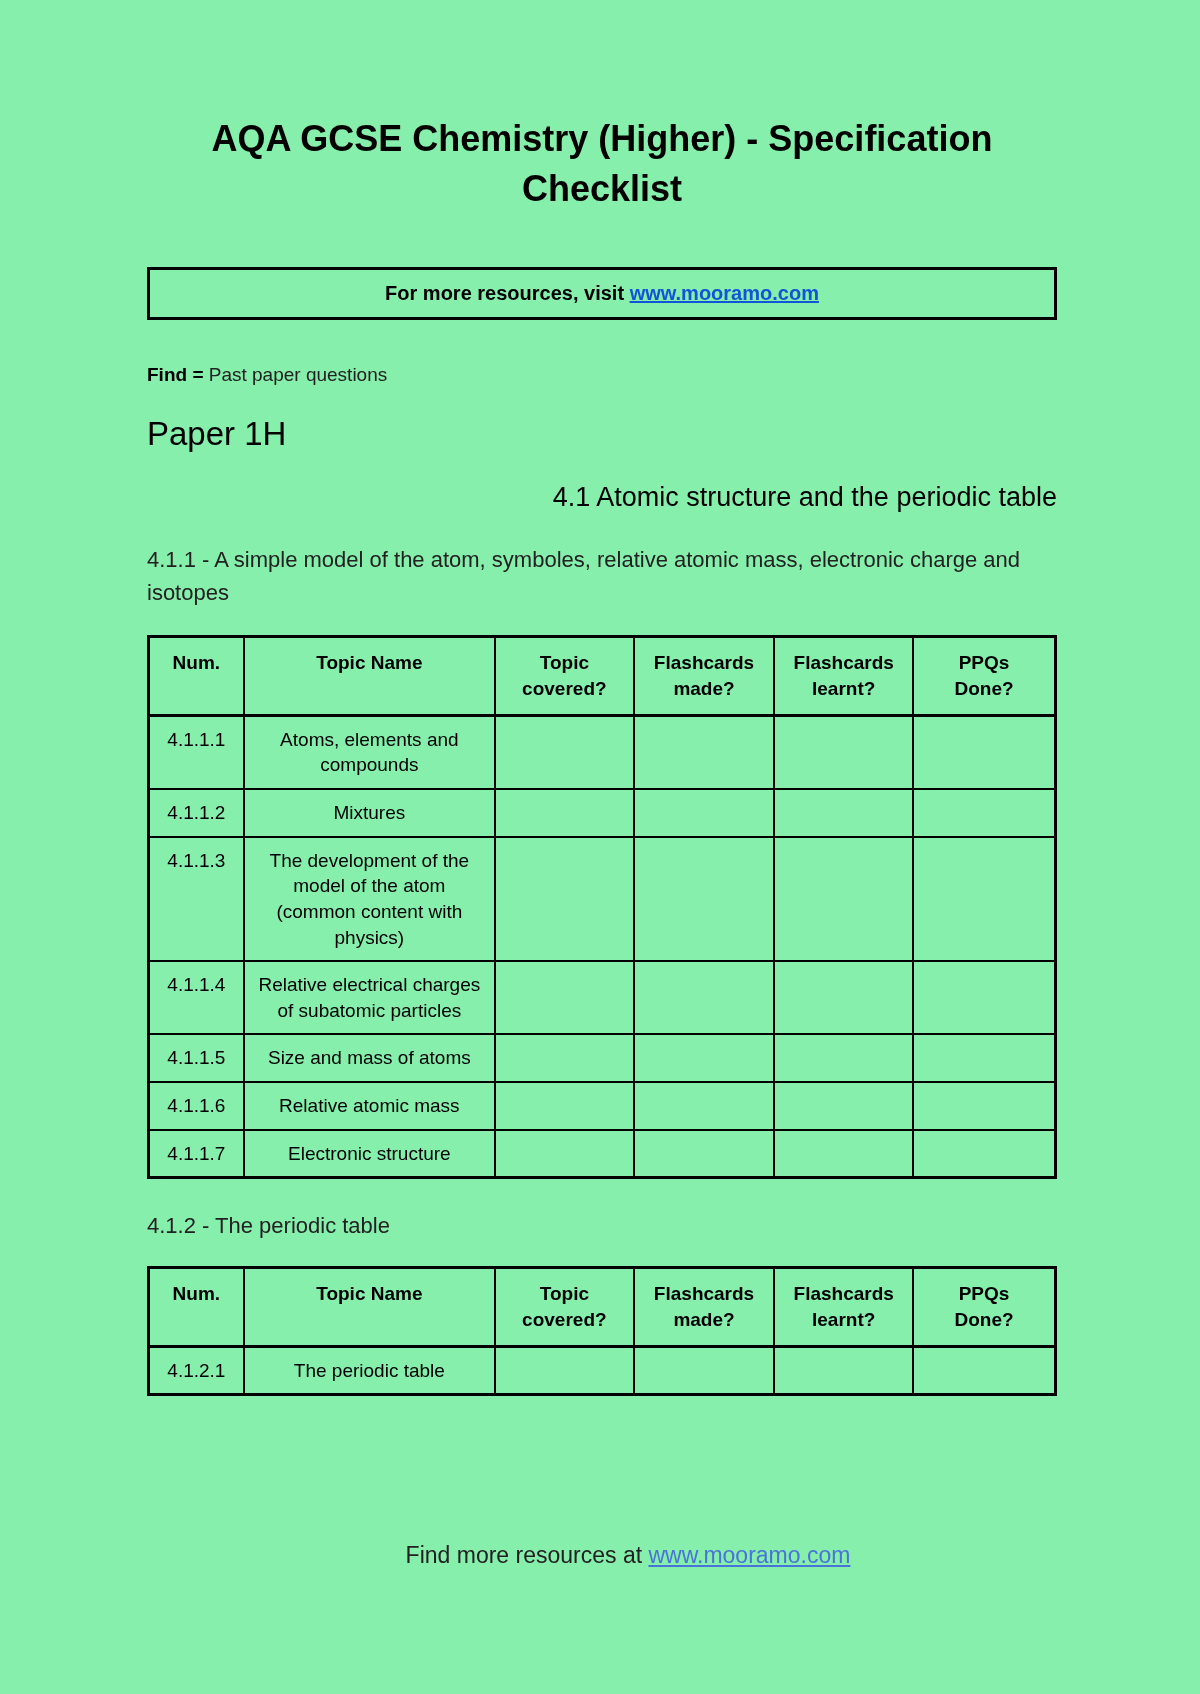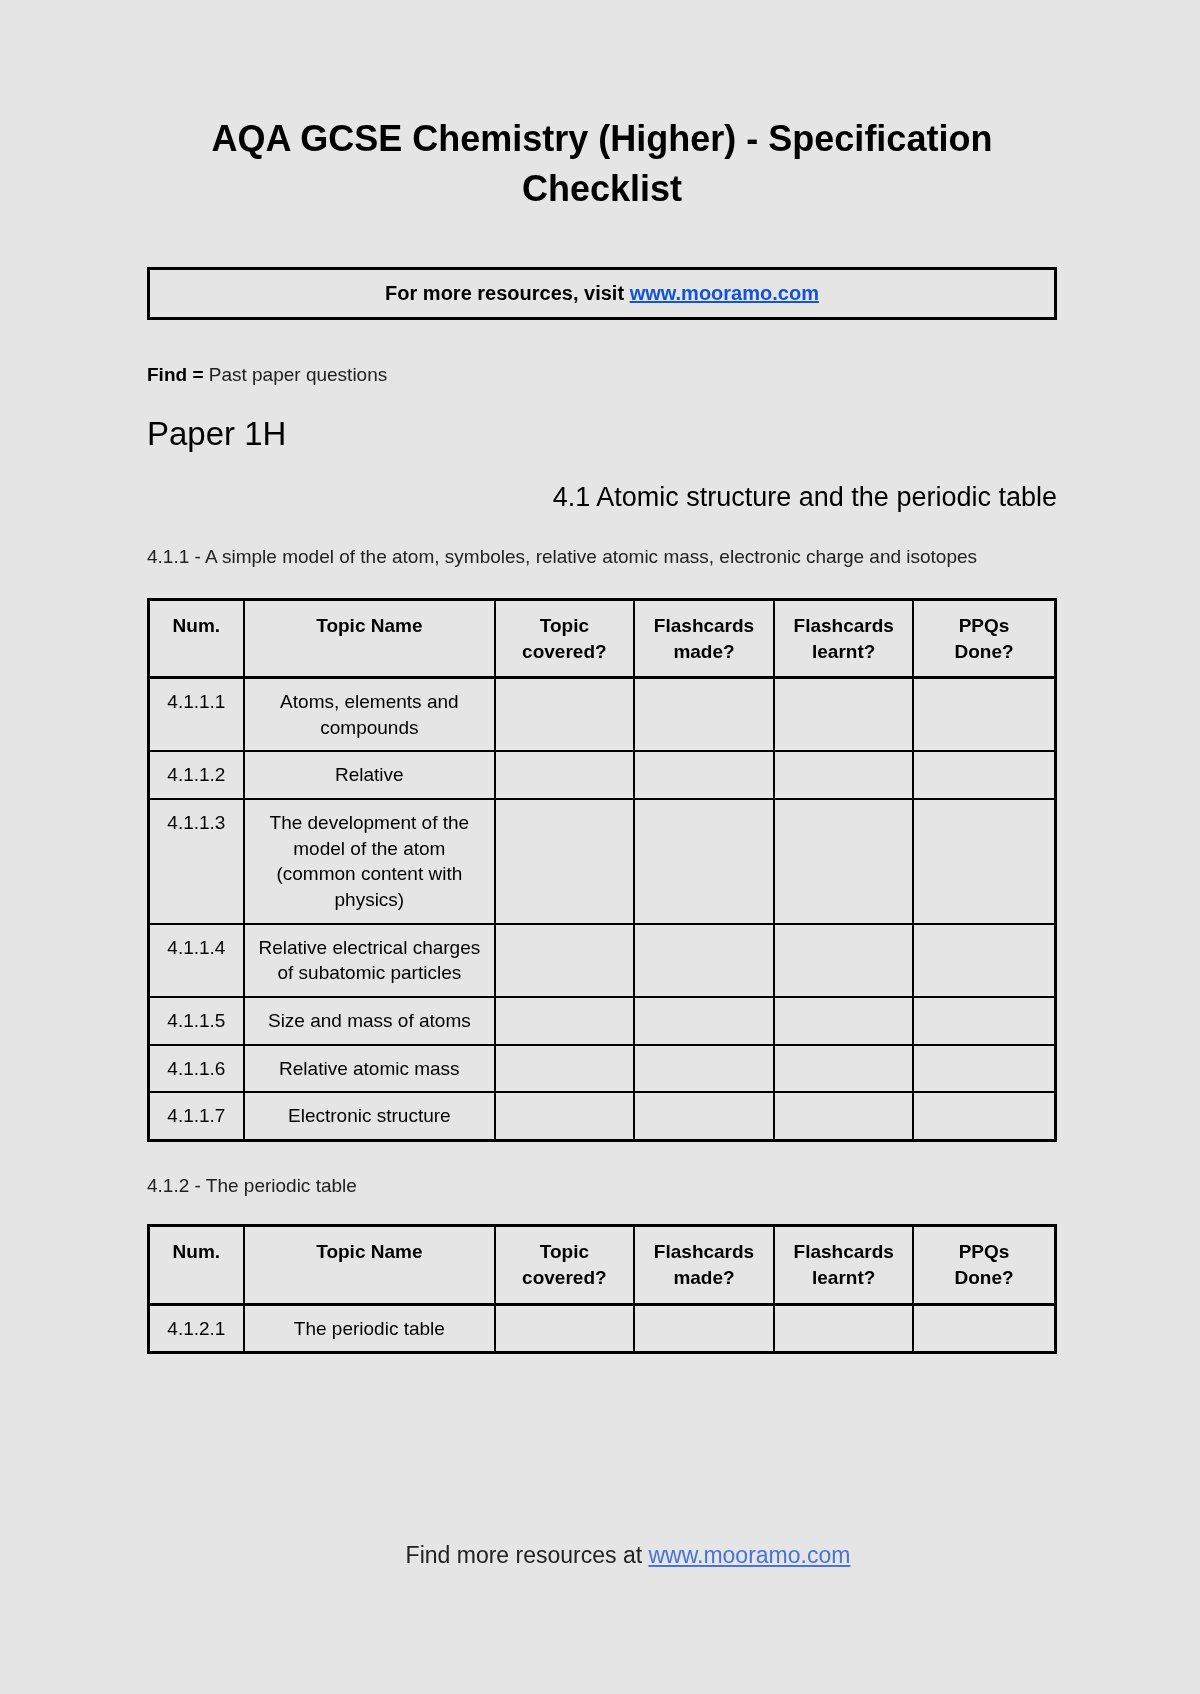--- a/index.html
+++ b/index.html
@@ -1,21 +1,21 @@
 <!DOCTYPE html>
 <html><head>
 <meta charset="utf-8">
 <style>
   html,body { margin:0; padding:0; background:#ffffff; }
   .page {
     position: relative;
     width: 1200px;
     height: 1694px;
     margin: 0 auto;
-    background: #e5e5e5;
+    background: #86efac;
     overflow: hidden;
     font-family: "Liberation Sans", sans-serif;
     color: #212121;
   }
   .content { width: 910px; margin-left: 147px; }
 
   .doc-title {
     margin: 0;
     padding-top: 114px;
     font-size: 36px;
@@ -50,21 +50,21 @@
   .section-heading {
     margin: 24px 0 0 0;
     font-size: 27px;
     font-weight: 400;
     color: #000000;
     line-height: 1.3;
     text-align: right;
   }
   .subsection-label {
     margin: 28px 0 0 0;
-    font-size: 19px;
+    font-size: 22px;
     line-height: 1.5;
     color: #212121;
   }
   .subsection-label.second { margin-top: 30px; }
 
   table.spec-table {
     margin-top: 26px;
     width: 910px;
     border-collapse: collapse;
     table-layout: fixed;
@@ -147,21 +147,21 @@
           <tr>
             <td>4.1.1.1</td>
             <td>Atoms, elements and compounds</td>
             <td></td>
             <td></td>
             <td></td>
             <td></td>
           </tr>
           <tr>
             <td>4.1.1.2</td>
-            <td>Relative</td>
+            <td>Mixtures</td>
             <td></td>
             <td></td>
             <td></td>
             <td></td>
           </tr>
           <tr>
             <td>4.1.1.3</td>
             <td>The development of the model of the atom (common content with physics)</td>
             <td></td>
             <td></td>

